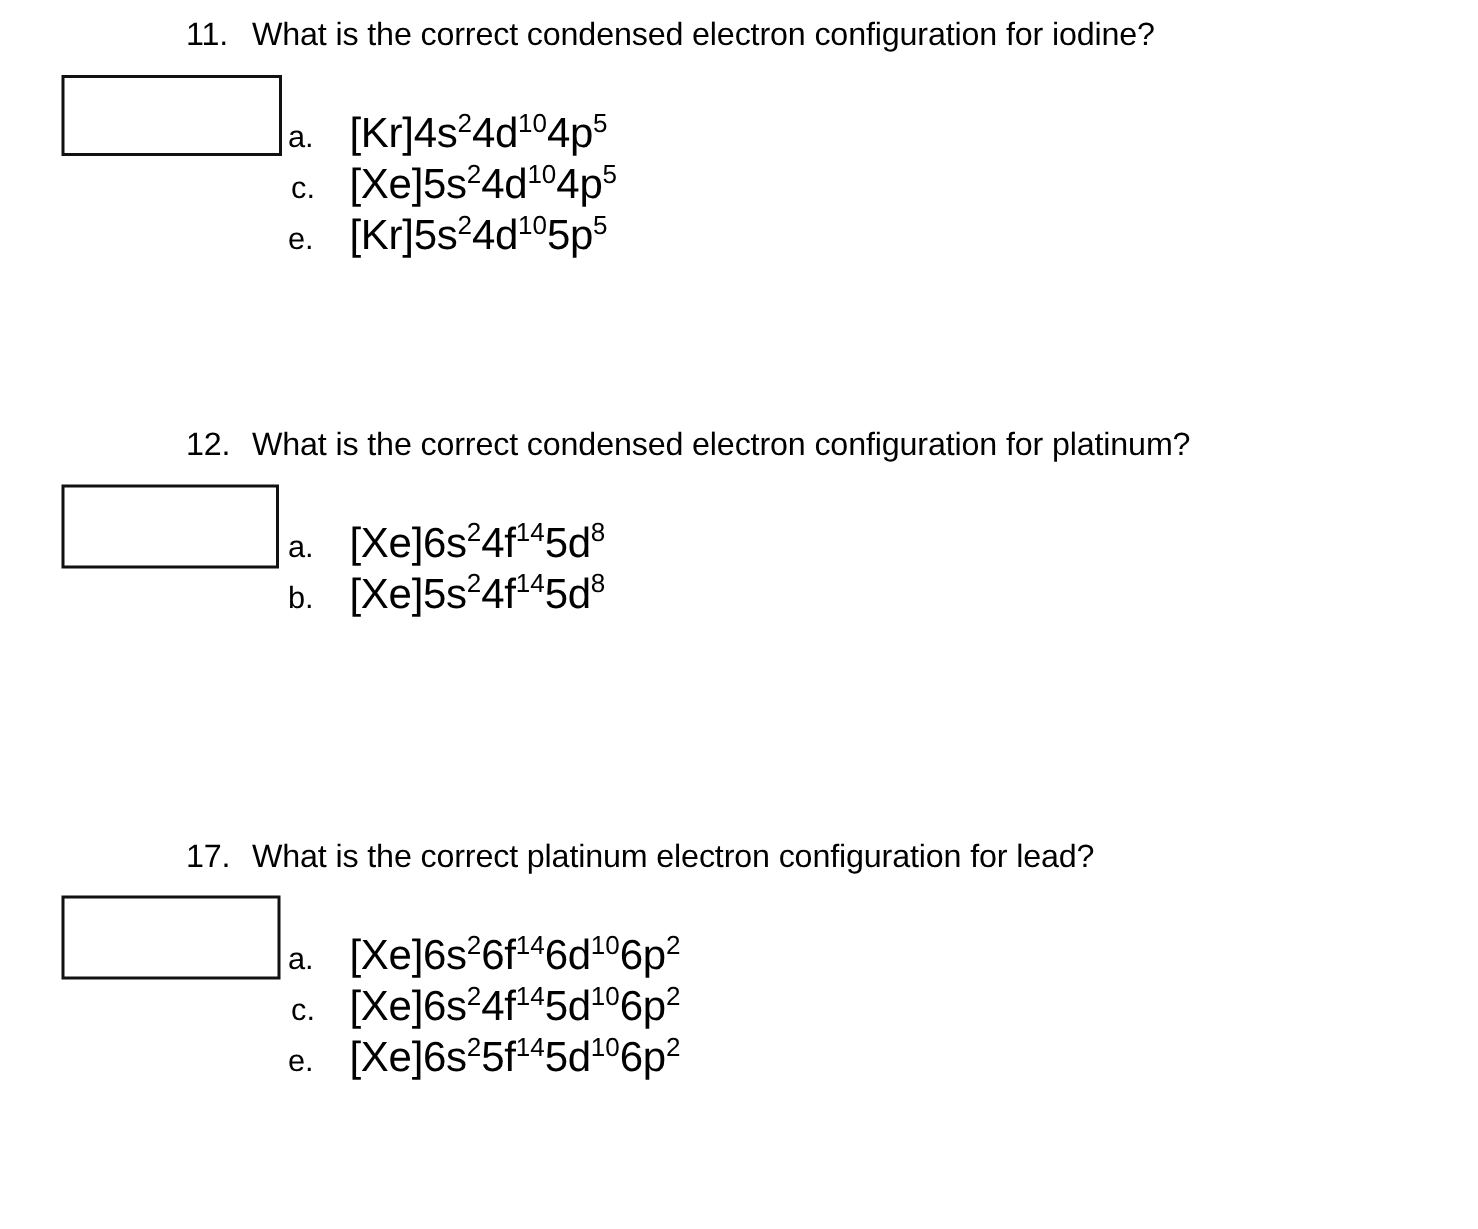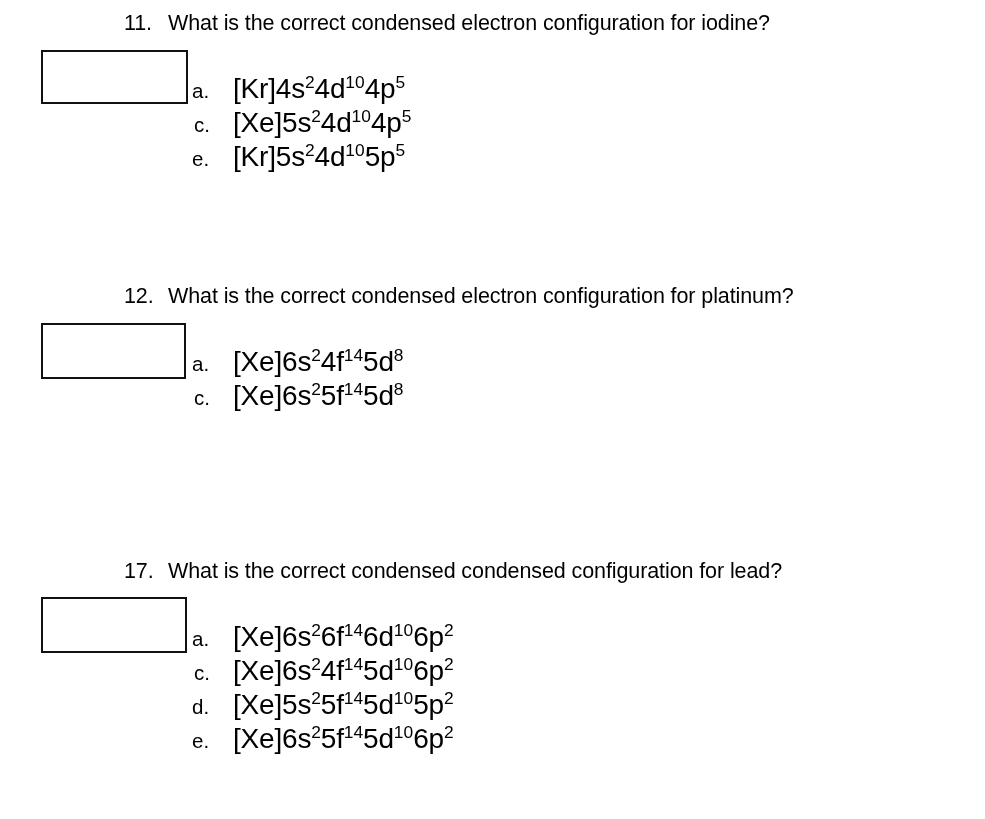--- a/index.html
+++ b/index.html
@@ -118,40 +118,37 @@
 
   <div class="question-block" id="q-block-1">
     <div class="q-heading">
       <span class="q-number">12.</span><span class="q-text">What is the correct condensed electron configuration for platinum?</span>
     </div>
     <div class="answer-box" id="answer-box-1"></div>
     <ul class="options">
       <li class="option-row">
         <span class="option-letter">a.</span><span class="option-text">[Xe]6s<sup>2</sup>4f<sup>14</sup>5d<sup>8</sup></span>
       </li>
-      <li class="option-row narrow-letter">
-        <span class="option-letter">c.</span><span class="option-text">[Xe]6s<sup>2</sup>5f<sup>14</sup>5d<sup>8</sup></span>
+      <li class="option-row">
+        <span class="option-letter">b.</span><span class="option-text">[Xe]5s<sup>2</sup>4f<sup>14</sup>5d<sup>8</sup></span>
       </li>
     </ul>
   </div>
 
   <div class="question-block" id="q-block-2">
     <div class="q-heading">
-      <span class="q-number">17.</span><span class="q-text">What is the correct condensed condensed configuration for lead?</span>
+      <span class="q-number">17.</span><span class="q-text">What is the correct platinum electron configuration for lead?</span>
     </div>
     <div class="answer-box" id="answer-box-2"></div>
     <ul class="options">
       <li class="option-row">
         <span class="option-letter">a.</span><span class="option-text">[Xe]6s<sup>2</sup>6f<sup>14</sup>6d<sup>10</sup>6p<sup>2</sup></span>
       </li>
       <li class="option-row narrow-letter">
         <span class="option-letter">c.</span><span class="option-text">[Xe]6s<sup>2</sup>4f<sup>14</sup>5d<sup>10</sup>6p<sup>2</sup></span>
       </li>
       <li class="option-row">
-        <span class="option-letter">d.</span><span class="option-text">[Xe]5s<sup>2</sup>5f<sup>14</sup>5d<sup>10</sup>5p<sup>2</sup></span>
-      </li>
-      <li class="option-row">
         <span class="option-letter">e.</span><span class="option-text">[Xe]6s<sup>2</sup>5f<sup>14</sup>5d<sup>10</sup>6p<sup>2</sup></span>
       </li>
     </ul>
   </div>
 
 </div>
 
 </body></html>

